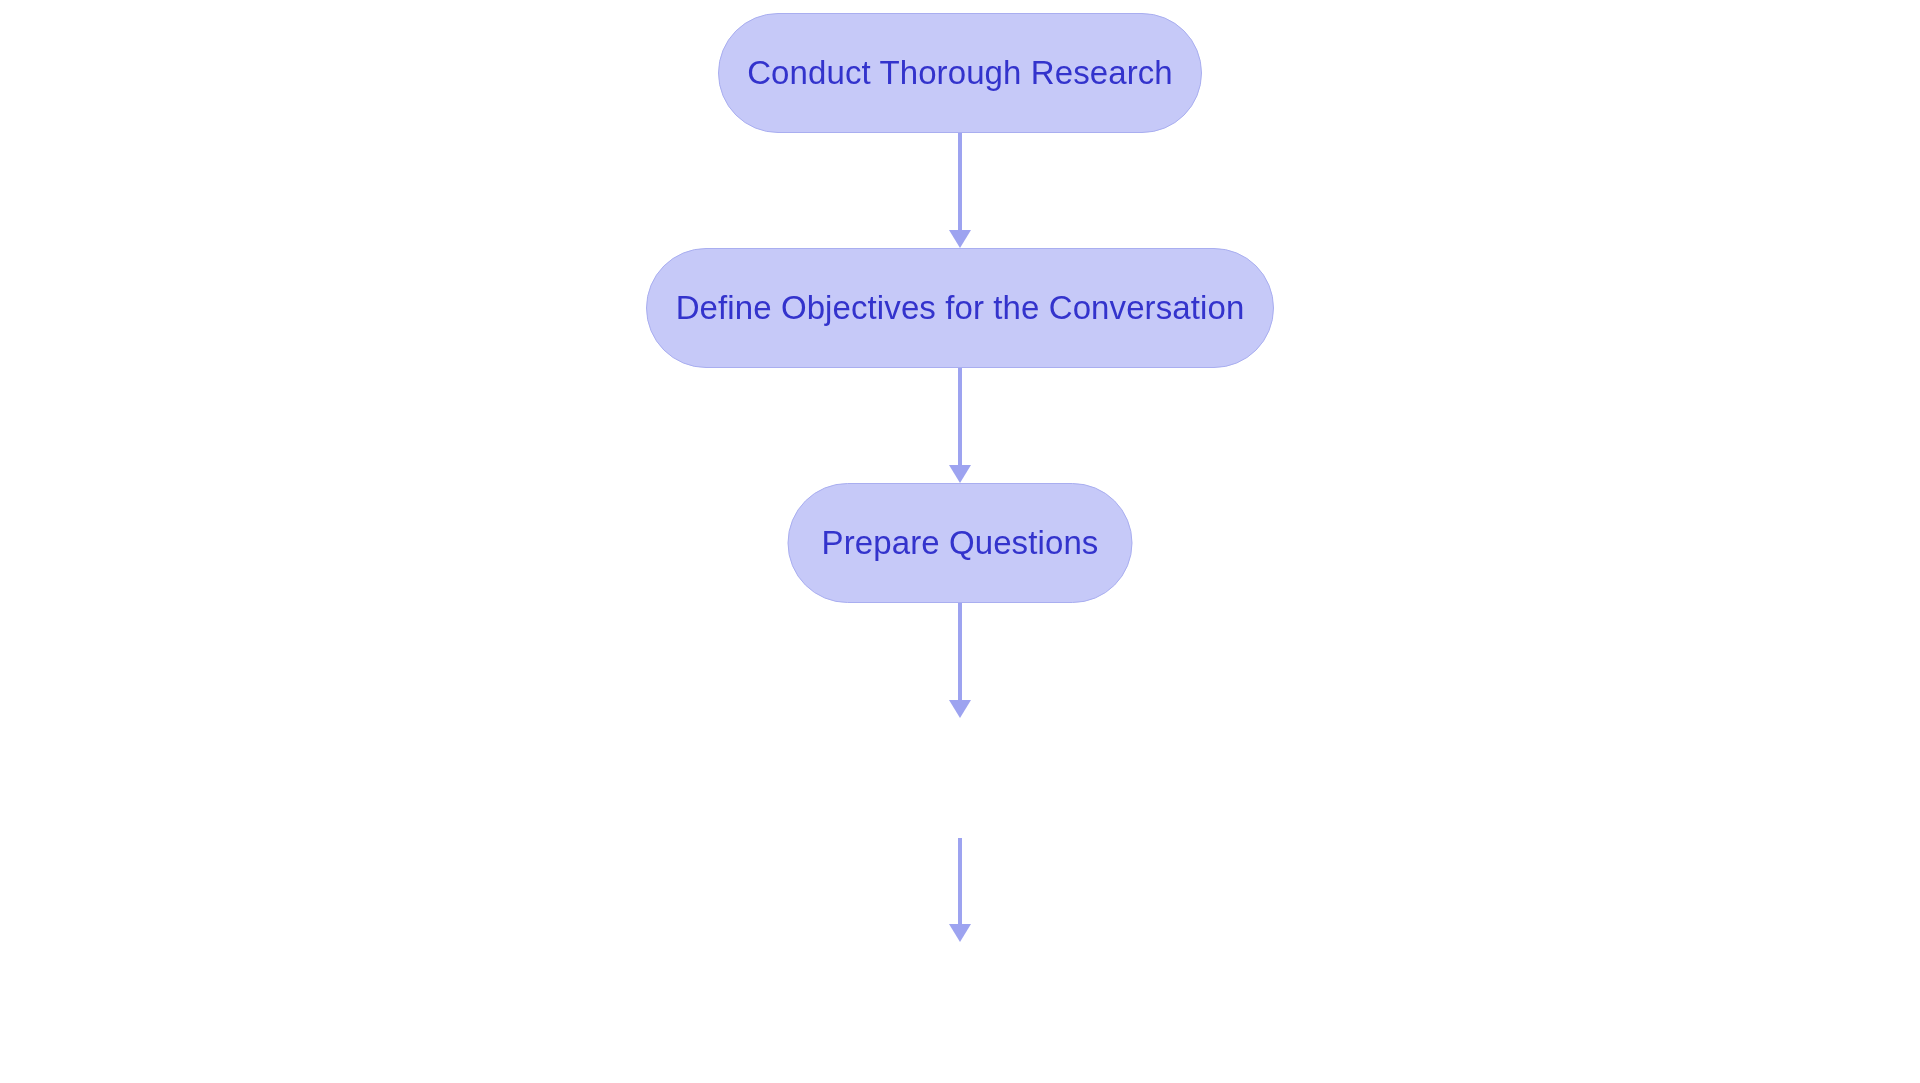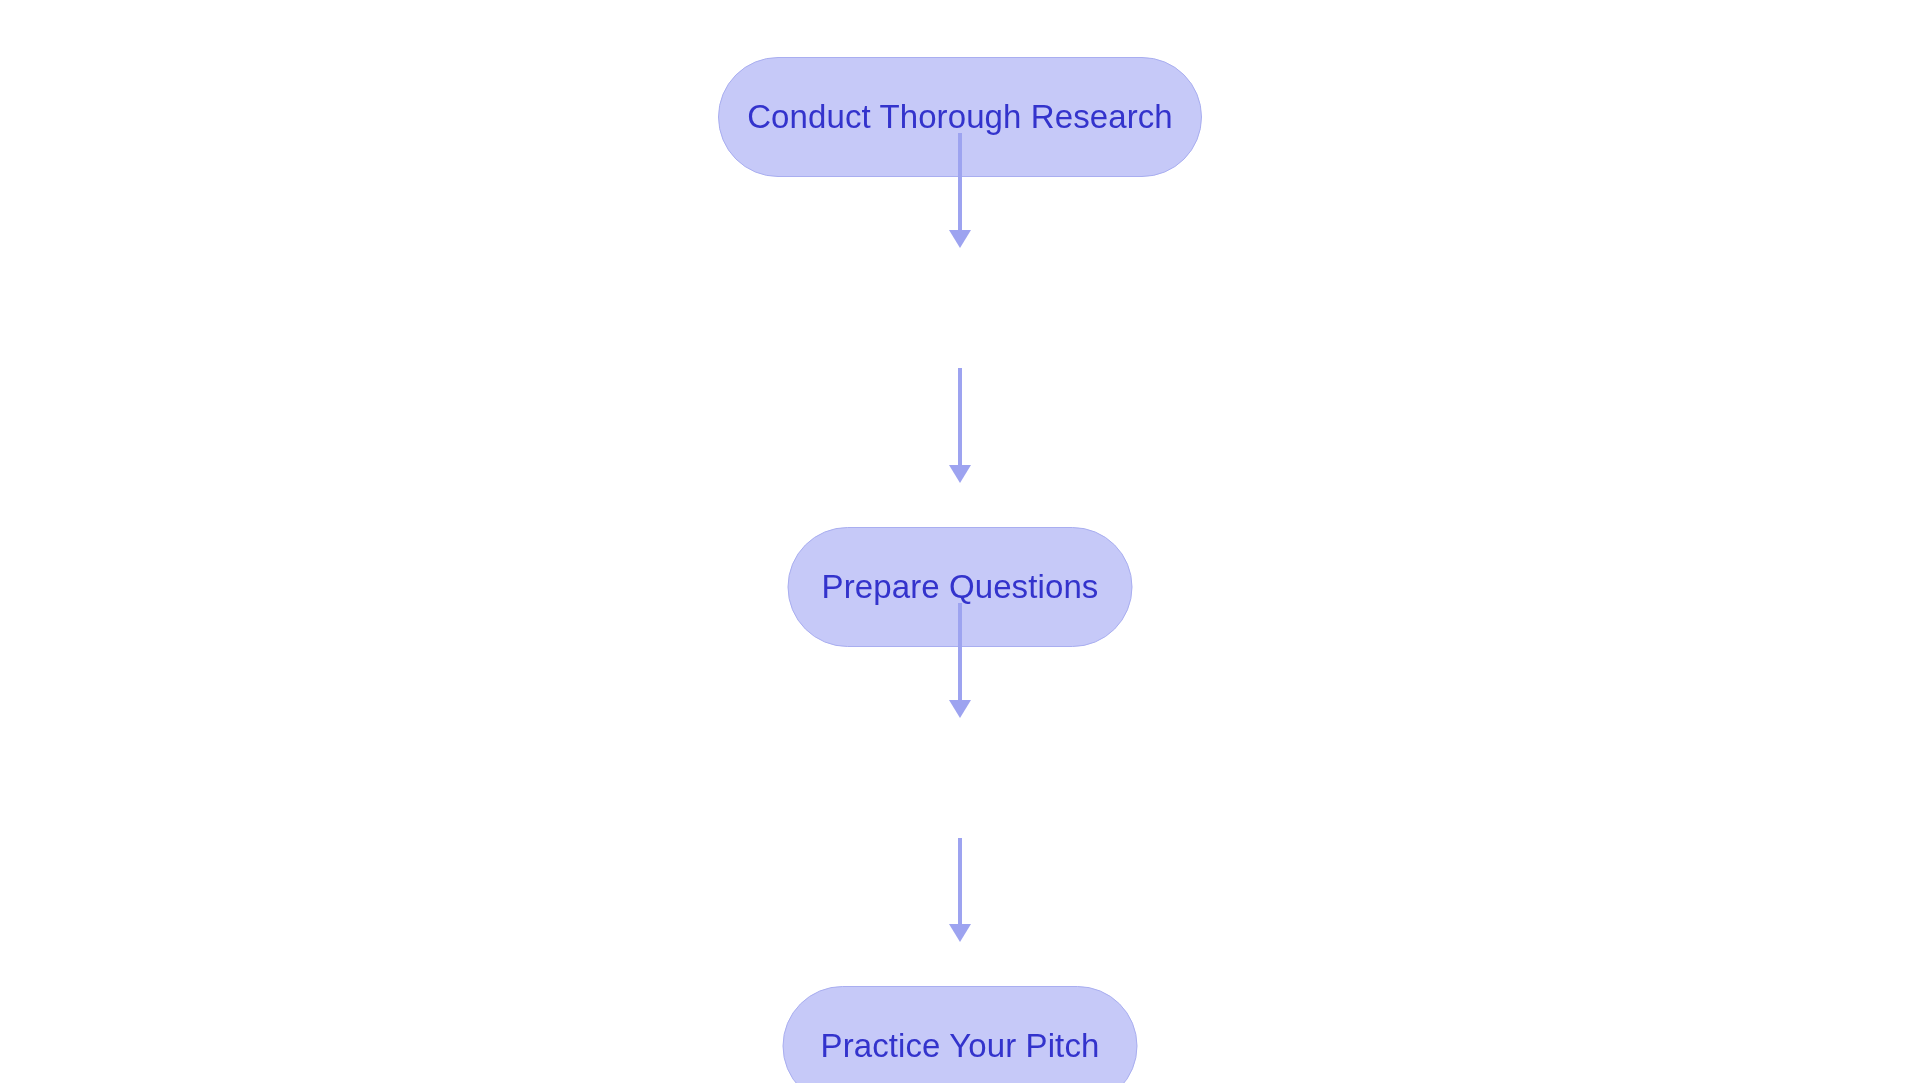--- a/index.html
+++ b/index.html
@@ -31,21 +31,20 @@
     transform: translateX(-50%);
     box-sizing: border-box;
     height: 120px;
     border-radius: 60px;
     background: #c6c9f8;
     border: 1.6px solid #a9aef0;
     display: flex;
     align-items: center;
     justify-content: center;
     padding: 0 34px;
-    margin-top: 44px;
   }
 
   .flow-step-label {
     color: #3333cc;
     font-size: 33px;
     font-weight: 400;
     letter-spacing: 0.1px;
     line-height: 1.1;
     white-space: nowrap;
     text-align: center;
@@ -95,20 +94,23 @@
 
   <div class="flow-step" id="node-0">
     <span class="flow-step-label">Conduct Thorough Research</span>
   </div>
 
   <div class="flow-connector" id="connector-0">
     <div class="flow-connector-line"></div>
     <div class="flow-connector-head"></div>
   </div>
 
+  <div class="flow-step" id="node-1">
+    <span class="flow-step-label">Define Objectives for the Conversation</span>
+  </div>
 
   <div class="flow-connector" id="connector-1">
     <div class="flow-connector-line"></div>
     <div class="flow-connector-head"></div>
   </div>
 
   <div class="flow-step" id="node-2">
     <span class="flow-step-label">Prepare Questions</span>
   </div>
 
@@ -116,17 +118,14 @@
     <div class="flow-connector-line"></div>
     <div class="flow-connector-head"></div>
   </div>
 
 
   <div class="flow-connector" id="connector-3">
     <div class="flow-connector-line"></div>
     <div class="flow-connector-head"></div>
   </div>
 
-  <div class="flow-step" id="node-4">
-    <span class="flow-step-label">Practice Your Pitch</span>
-  </div>
 
 </div>
 
 </body></html>

